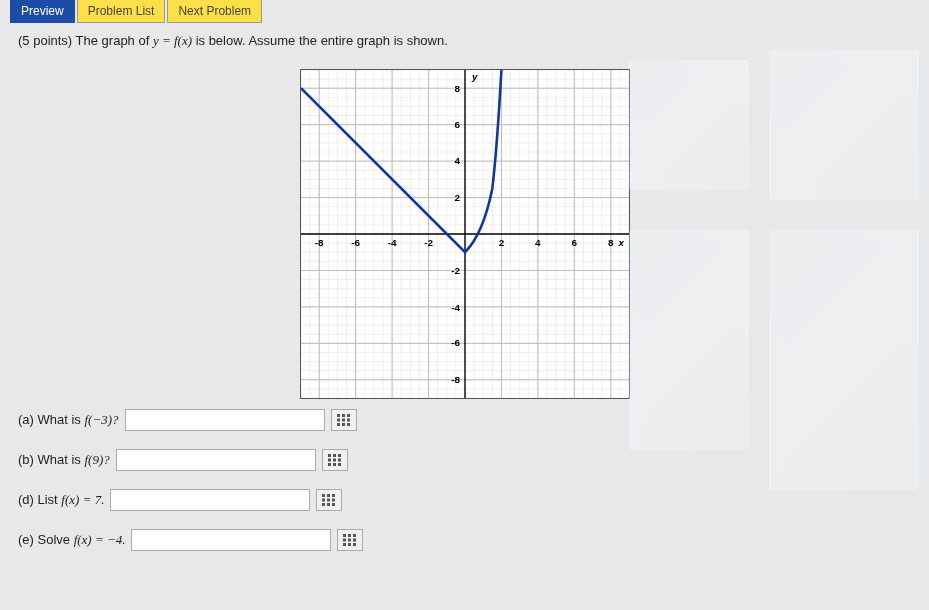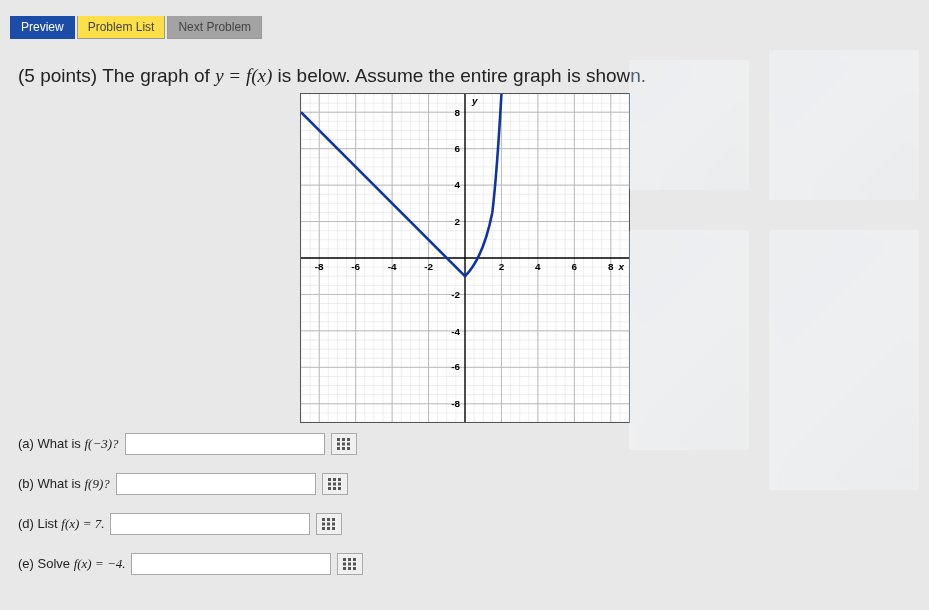--- a/index.html
+++ b/index.html
@@ -9,46 +9,46 @@
       background: #e8e8e8;
       color: #222;
       width: 929px;
       height: 610px;
       overflow: hidden;
       position: relative;
     }
     .nav-tabs {
       display: flex;
       gap: 2px;
-      padding: 16px 10px;
+      padding: 0 10px;
     }
     .nav-tab {
       padding: 4px 10px;
       font-size: 12px;
       border: 1px solid #999;
       border-top: none;
-      background: #a3a3a3;
+      background: #fde047;
       color: #444;
       display: flex;
       align-items: center;
     }
     .nav-tab.active {
       background: #1b4ca8;
       color: #fff;
       border-color: #1b4ca8;
     }
     .nav-tab.mid {
       background: #fde047;
     }
     .problem-body {
       padding: 10px 18px 0 18px;
     }
     .prompt {
-      font-size: 19px;
-      margin-bottom: 6px;
+      font-size: 13px;
+      margin-bottom: 20px;
     }
     .math-i { font-style: italic; font-family: "Times New Roman", serif; }
     .graph-wrap {
       display: flex;
       justify-content: center;
       margin: 4px 0 8px 0;
     }
     .graph-svg {
       border: 1px solid #555;
       background: #fff;

